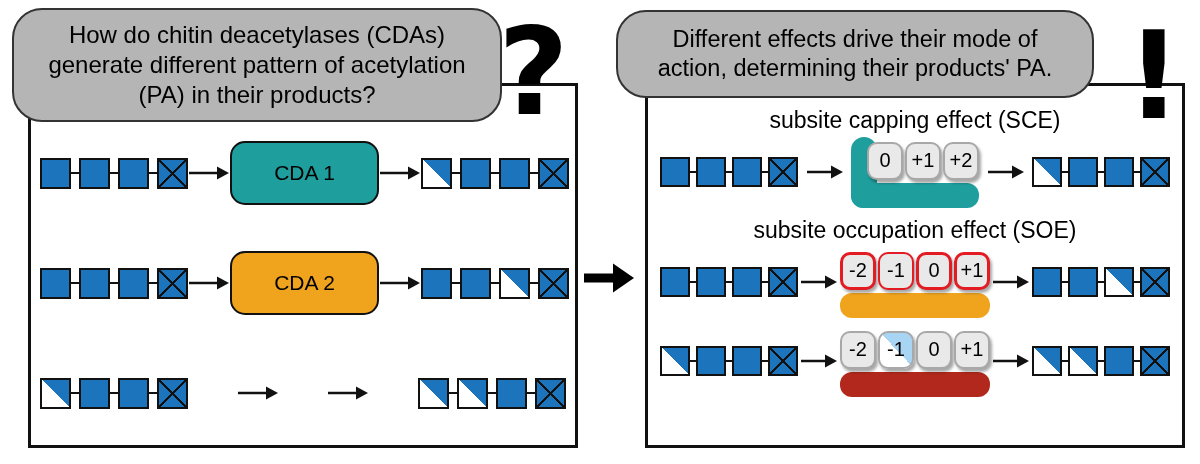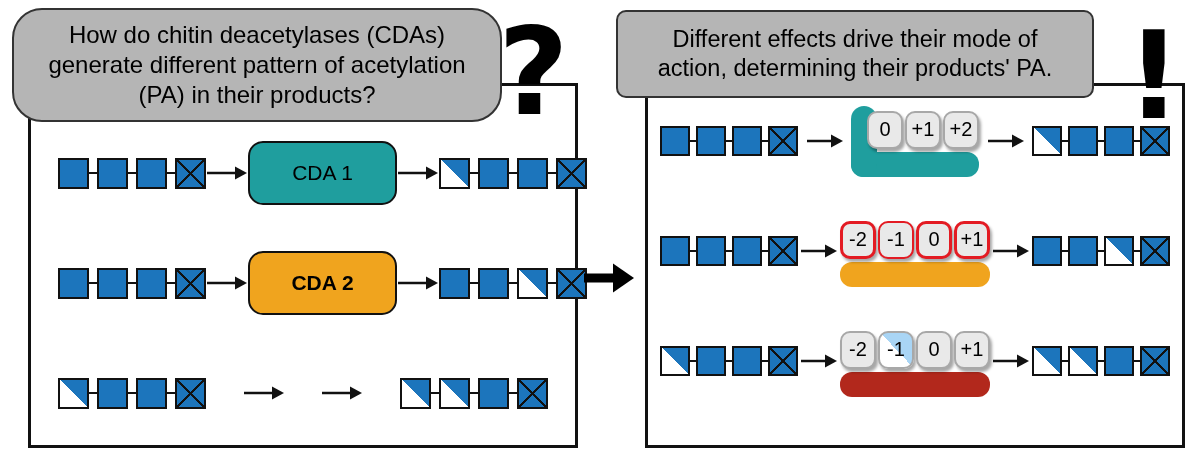--- a/index.html
+++ b/index.html
@@ -10,21 +10,21 @@
   .panel{position:absolute;border:3px solid #111;background:#fff;box-sizing:border-box;}
   #left-panel{left:28px;top:83px;width:550px;height:365px;}
   #right-panel{left:645px;top:83px;width:540px;height:365px;}
 
   .bubble{
     position:absolute;background:#b5b5b5;border:2.5px solid #333;border-radius:30px;
     display:flex;align-items:center;justify-content:center;text-align:center;
     white-space:pre-line;line-height:1.25;z-index:3;box-sizing:border-box;
   }
   #q-bubble{left:12px;top:8px;width:490px;height:114px;font-size:24px;}
-  #a-bubble{left:616px;top:10px;width:478px;height:88px;font-size:23.5px;border-radius:10px;}
+  #a-bubble{left:616px;top:10px;width:478px;height:88px;font-size:23.5px;}
 
   .mark{position:absolute;font-weight:bold;line-height:0.82;z-index:3;
         font-family:"DejaVu Sans",sans-serif;}
   #q-mark{left:498px;top:22px;font-size:122px;}
   #e-mark{left:1126px;top:26px;font-size:122px;}
 
   
   .chain{display:flex;align-items:center;}
   .square{width:31px;height:31px;border:2px solid #111;box-sizing:border-box;
           background:#1C75BC;flex:none;}
@@ -33,23 +33,23 @@
     background-color:#1C75BC;
     background-image:
       linear-gradient(45deg,transparent calc(50% - 1.3px),#111 calc(50% - 1.3px) calc(50% + 1.3px),transparent calc(50% + 1.3px)),
       linear-gradient(-45deg,transparent calc(50% - 1.3px),#111 calc(50% - 1.3px) calc(50% + 1.3px),transparent calc(50% + 1.3px));
   }
   .connector{width:8px;height:2px;background:#111;flex:none;}
   .chain.sm .square{width:30px;height:30px;}
   .chain.sm .connector{width:6px;}
 
   
-  .lrow{position:absolute;left:0;right:0;padding:0 27px;display:flex;align-items:center;
+  .lrow{position:absolute;left:0;right:0;padding:0 9px;display:flex;align-items:center;
         justify-content:space-between;height:62px;box-sizing:border-box;}
-  #lrow-0{top:56px;} #lrow-1{top:166px;font-weight:bold;} #lrow-2{top:276px;}
+  #lrow-0{top:56px;} #lrow-1{top:166px;} #lrow-2{top:276px;}
   .cda-box{width:145px;height:60px;border:2px solid #111;border-radius:15px;
            display:flex;align-items:center;justify-content:center;font-size:21px;flex:none;}
 
   
   .rsection{position:absolute;left:8px;right:8px;}
   #rsec-0{top:21px;} #rsec-1{top:131px;} #rsec-2{top:241px;}
   .rtitle{text-align:center;font-size:23px;line-height:1.15;margin-bottom:5px;}
   .rrow{display:flex;align-items:center;justify-content:space-between;height:68px;
         padding:0 4px;box-sizing:border-box;}
 
@@ -160,20 +160,21 @@
           <div class="square full"></div>
           <div class="connector"></div>
           <div class="square cross"></div>
         </div>
     </div>
   </div>
 
   <div class="panel" id="right-panel">
 
     <div class="rsection" id="rsec-0">
+      <div class="rtitle">subsite capping effect (SCE)</div>
       <div class="rrow">
         <div class="chain sm">
             <div class="square full"></div>
             <div class="connector"></div>
             <div class="square full"></div>
             <div class="connector"></div>
             <div class="square full"></div>
             <div class="connector"></div>
             <div class="square cross"></div>
           </div>
@@ -200,20 +201,21 @@
             <div class="square full"></div>
             <div class="connector"></div>
             <div class="square full"></div>
             <div class="connector"></div>
             <div class="square cross"></div>
           </div>
       </div>
     </div>
 
     <div class="rsection" id="rsec-1">
+      <div class="rtitle">subsite occupation effect (SOE)</div>
       <div class="rrow">
         <div class="chain sm">
             <div class="square full"></div>
             <div class="connector"></div>
             <div class="square full"></div>
             <div class="connector"></div>
             <div class="square full"></div>
             <div class="connector"></div>
             <div class="square cross"></div>
           </div>

